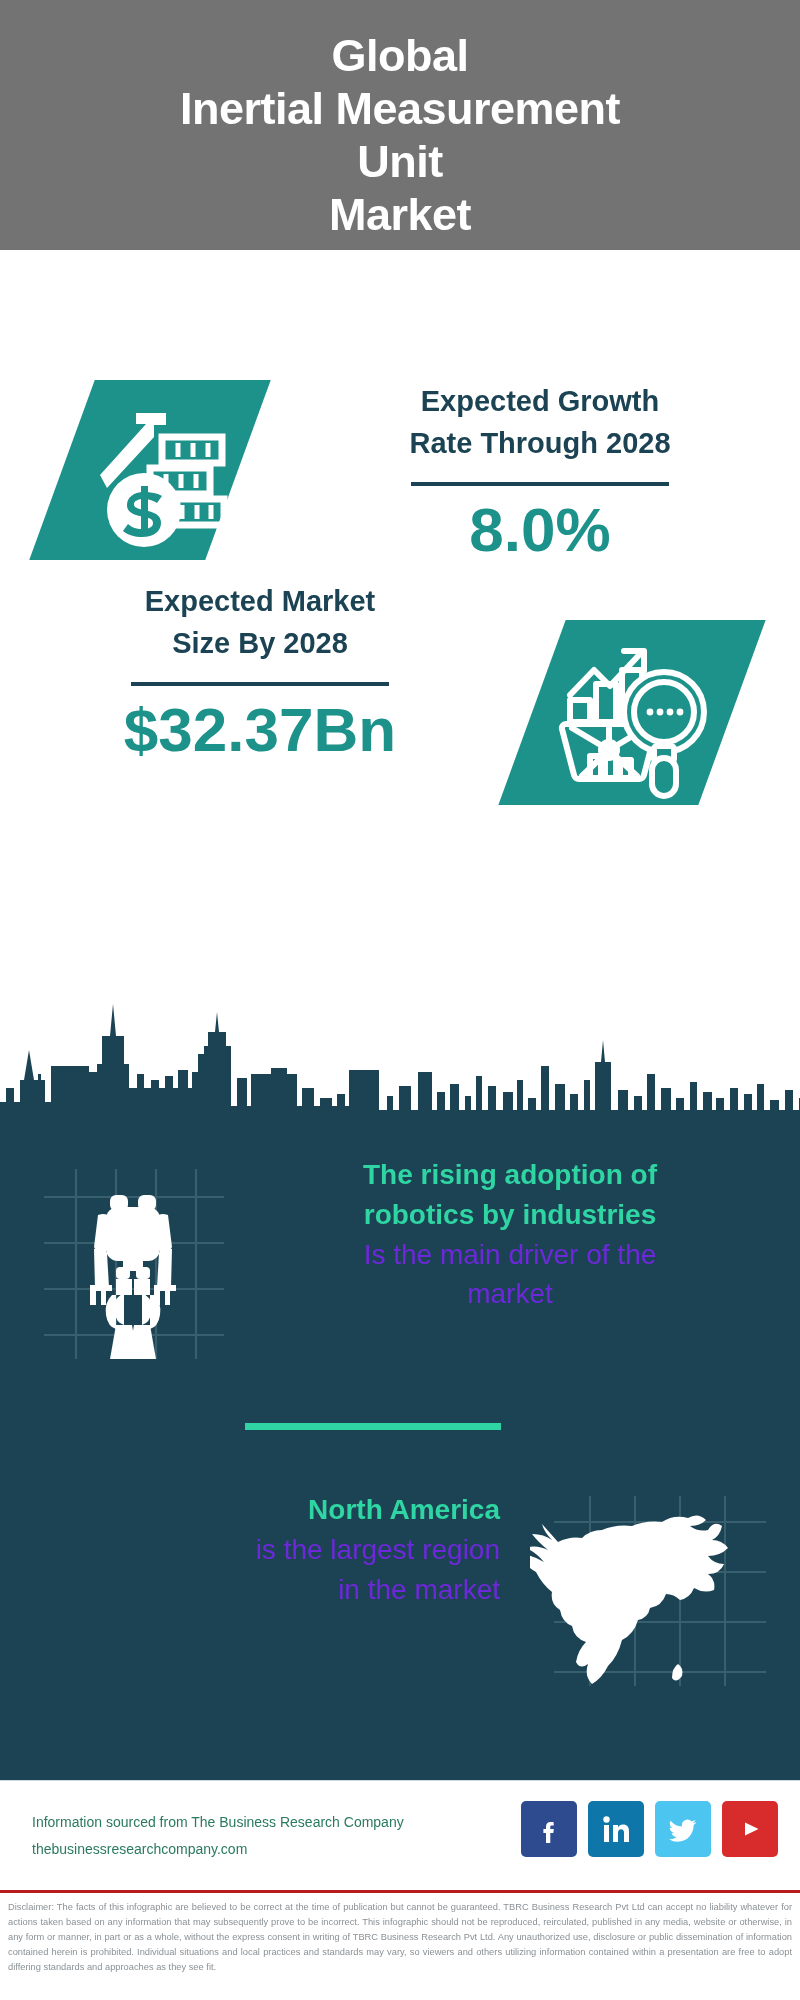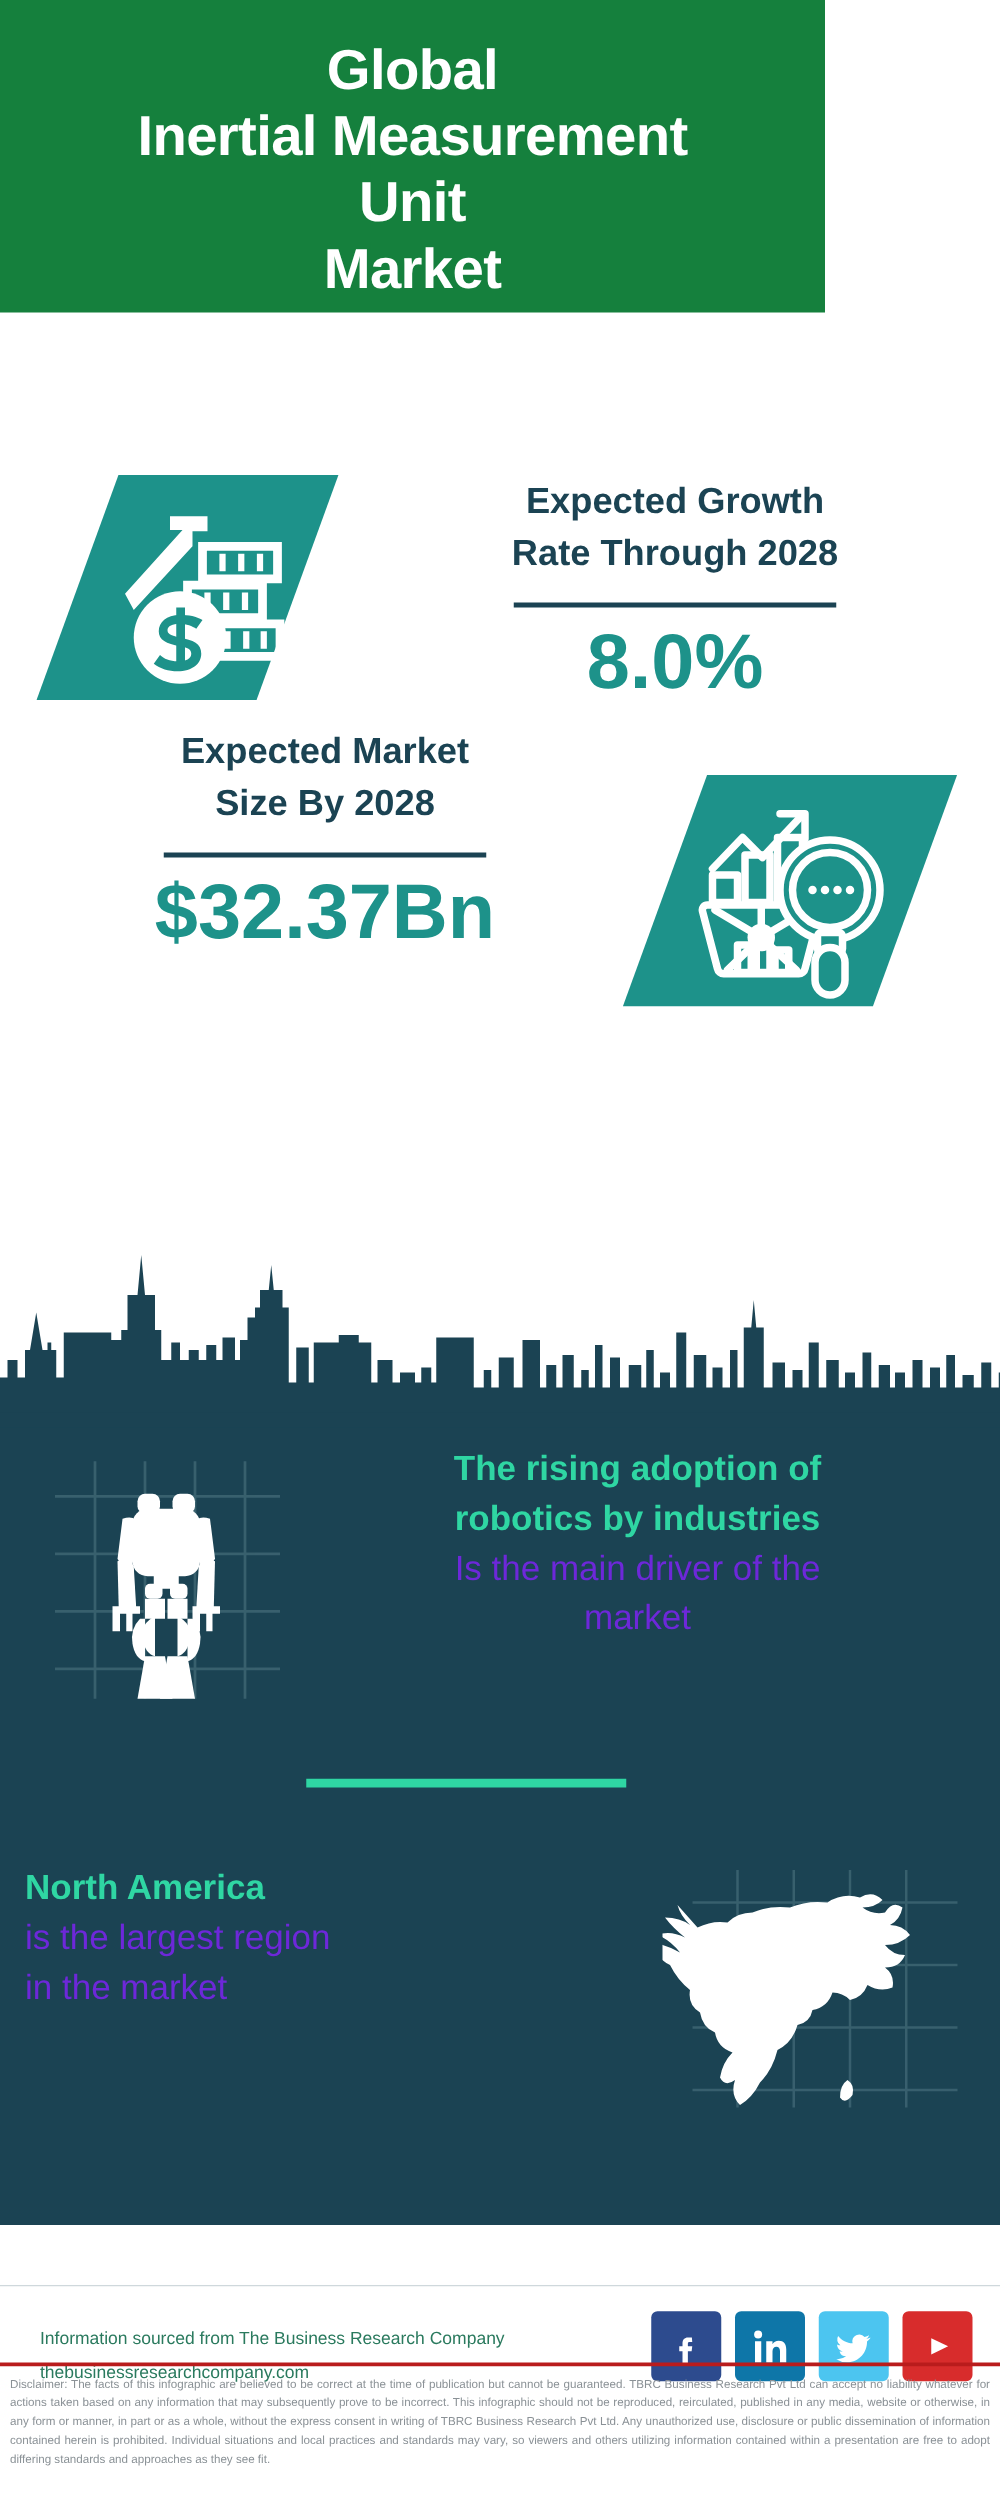--- a/index.html
+++ b/index.html
@@ -7,22 +7,22 @@
   body {
     font-family:"Liberation Sans", sans-serif;
     background:#ffffff;
     position:relative;
     overflow:hidden;
   }
   .page { width:800px; height:2000px; position:relative; background:#fff; }
 
   
   .header {
-    position:absolute; left:0; top:0; width:660px; height:250px;
-    background:#15803d;
+    position:absolute; left:0; top:0; width:800px; height:250px;
+    background:#737373;
     display:flex; flex-direction:column;
     align-items:center; justify-content:center;
     padding-top:20px;
   }
   .header-line {
     color:#ffffff;
     font-weight:bold;
     font-size:45px;
     line-height:1.18;
     text-align:center;
@@ -99,30 +99,29 @@
   }
   .mid-divider {
     position:absolute; left:245px; top:1423px; width:256px; height:7px;
     background:#2fd6a3;
   }
 
   .region-row {
     position:absolute; left:0; top:1490px; width:800px; height:210px;
   }
   .region-text {
-    position:absolute; left:20px; top:0px; width:480px; text-align:left;
+    position:absolute; left:20px; top:0px; width:480px; text-align:right;
   }
   .icon-map { position:absolute; left:530px; top:-10px; width:250px; height:220px; }
 
   
   .footer {
     position:absolute; left:0; top:1780px; width:800px; height:110px;
     background:#ffffff;
     border-top:1px solid #cfd8dc;
-    margin-top:48px;
   }
   .footer-src {
     position:absolute; left:32px; top:28px; width:430px;
     color:#2a7a5e; font-size:14px; line-height:1.9;
   }
   .social-row {
     position:absolute; right:22px; top:20px;
     display:flex; gap:11px;
   }
   .social {

